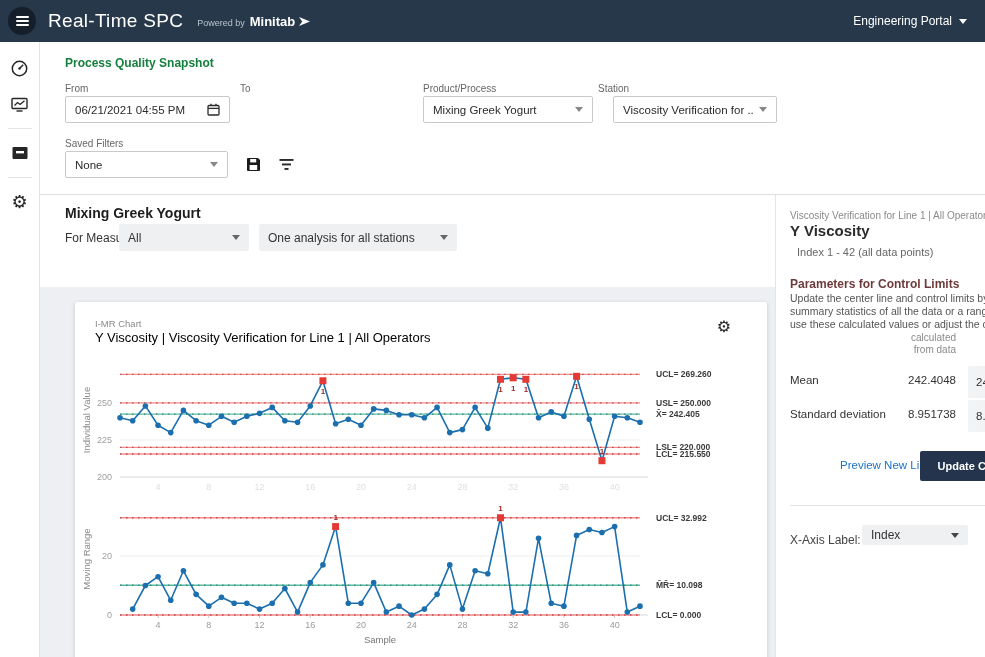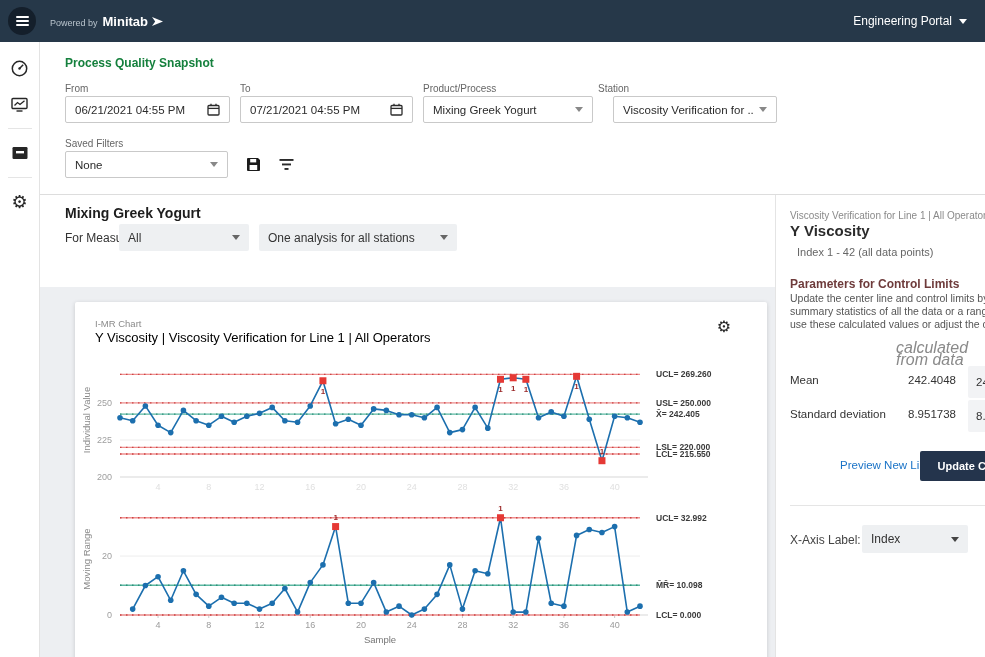--- a/index.html
+++ b/index.html
@@ -53,44 +53,45 @@
   #ichart { top:55px; }
   #mrchart { top:195px; }
   
   .rpanel { position:absolute; left:776px; top:195px; width:300px; bottom:0; background:#fff; }
   .rp { position:absolute; white-space:nowrap; }
   .rp-sub { left:14px; top:15px; font-size:10px; color:#8a8a8a; }
   .rp-title { left:14px; top:27px; font-size:15px; font-weight:700; color:#2b2b2b; }
   .rp-index { left:21px; top:51px; font-size:11px; color:#666; }
   .rp-params { left:14px; top:82px; font-size:12px; font-weight:700; color:#6e3b3b; }
   .rp-desc { left:14px; top:97px; font-size:10.5px; color:#555; line-height:13px; }
-  .rp-colhead { left:120px; top:147px; width:60px; font-size:16px; color:#8a8a8a; text-align:right; line-height:12px;font-style:italic; }
+  .rp-colhead { left:120px; top:137px; width:60px; font-size:10px; color:#8a8a8a; text-align:right; line-height:12px; }
   .rp-rowlab { left:14px; font-size:11.5px; color:#333; }
   .rp-val { left:100px; width:80px; text-align:right; font-size:11.5px; color:#333; }
   .rp-input { position:absolute; left:192px; width:84px; height:32px; background:#f2f3f5; border:none;
     font-family:"Liberation Sans",sans-serif; font-size:11.5px; color:#333; padding:0 8px; border-radius:2px; }
   .rp-link { left:64px; top:264px; font-size:11.5px; color:#1a73c7; cursor:pointer; }
   .rp-btn { position:absolute; left:144px; top:256px; width:150px; height:30px; background:#24344c; color:#fff;
     font-size:11px; font-weight:700; border:none; border-radius:2px; text-align:center; line-height:30px; cursor:pointer; }
   .rp-hr { position:absolute; left:14px; top:310px; width:280px; height:1px; background:#e5e5e5; }
   .rp-xlabel { left:14px; top:338px; font-size:12px; color:#444; }
-  .rp-dd { position:absolute; left:86px; top:330px; width:106px; height:28px; background:#eef0f2; border-radius:2px;
+  .rp-dd { position:absolute; left:86px; top:330px; width:106px; height:20px; background:#eef0f2; border-radius:2px;
     font-size:12px; color:#333; display:flex; align-items:center; padding:0 9px; cursor:pointer; }
   .rp-dd .tri { border-top-color:#444; margin-left:auto; }
   .v-div { position:absolute; left:775px; top:195px; bottom:0; width:1px; background:#e4e4e4; }
 </style>
 </head>
 <body>
 
 <div class="header">
   <div class="menu-btn">
       <span></span>
       <span></span>
       <span></span>
     </div>
+  <div class="app-title">Real-Time SPC</div>
   <div class="powered">
     <span class="pb">Powered by</span>
     <b>Minitab</b>
     <svg width="12" height="10" viewBox="0 0 12 10">
         <polygon points="0,0 11,4.5 0,9 3.2,4.5" fill="#fff"></polygon>
       </svg>
   </div>
   <div class="portal">
     <span>Engineering Portal</span>
     <span class="caret-w"></span>
@@ -133,29 +134,20 @@
     <span class="grow">06/21/2021 04:55 PM</span>
     <svg width="13" height="13" viewBox="0 0 13 13">
         <rect x="1" y="2.5" width="11" height="9.5" rx="1" fill="none" stroke="#2b2b2b" stroke-width="1.3"></rect>
         <line x1="1" y1="5.4" x2="12" y2="5.4" stroke="#2b2b2b" stroke-width="1.3"></line>
         <line x1="4" y1="0.8" x2="4" y2="3" stroke="#2b2b2b" stroke-width="1.3"></line>
         <line x1="9" y1="0.8" x2="9" y2="3" stroke="#2b2b2b" stroke-width="1.3"></line>
       </svg>
   </div>
 
   <span class="f-label" style="left:200px;top:41px">To</span>
-  <div class="f-box" style="left:200px;top:54px;width:173px">
-    <span class="grow">07/21/2021 04:55 PM</span>
-    <svg width="13" height="13" viewBox="0 0 13 13">
-        <rect x="1" y="2.5" width="11" height="9.5" rx="1" fill="none" stroke="#2b2b2b" stroke-width="1.3"></rect>
-        <line x1="1" y1="5.4" x2="12" y2="5.4" stroke="#2b2b2b" stroke-width="1.3"></line>
-        <line x1="4" y1="0.8" x2="4" y2="3" stroke="#2b2b2b" stroke-width="1.3"></line>
-        <line x1="9" y1="0.8" x2="9" y2="3" stroke="#2b2b2b" stroke-width="1.3"></line>
-      </svg>
-  </div>
 
   <span class="f-label" style="left:383px;top:41px">Product/Process</span>
   <div class="f-box" style="left:383px;top:54px;width:170px">
     <span class="grow">Mixing Greek Yogurt</span>
     <span class="tri"></span>
   </div>
 
   <span class="f-label" style="left:558px;top:41px">Station</span>
   <div class="f-box" style="left:573px;top:54px;width:164px">
     <span class="grow">Viscosity Verification for ...</span>

